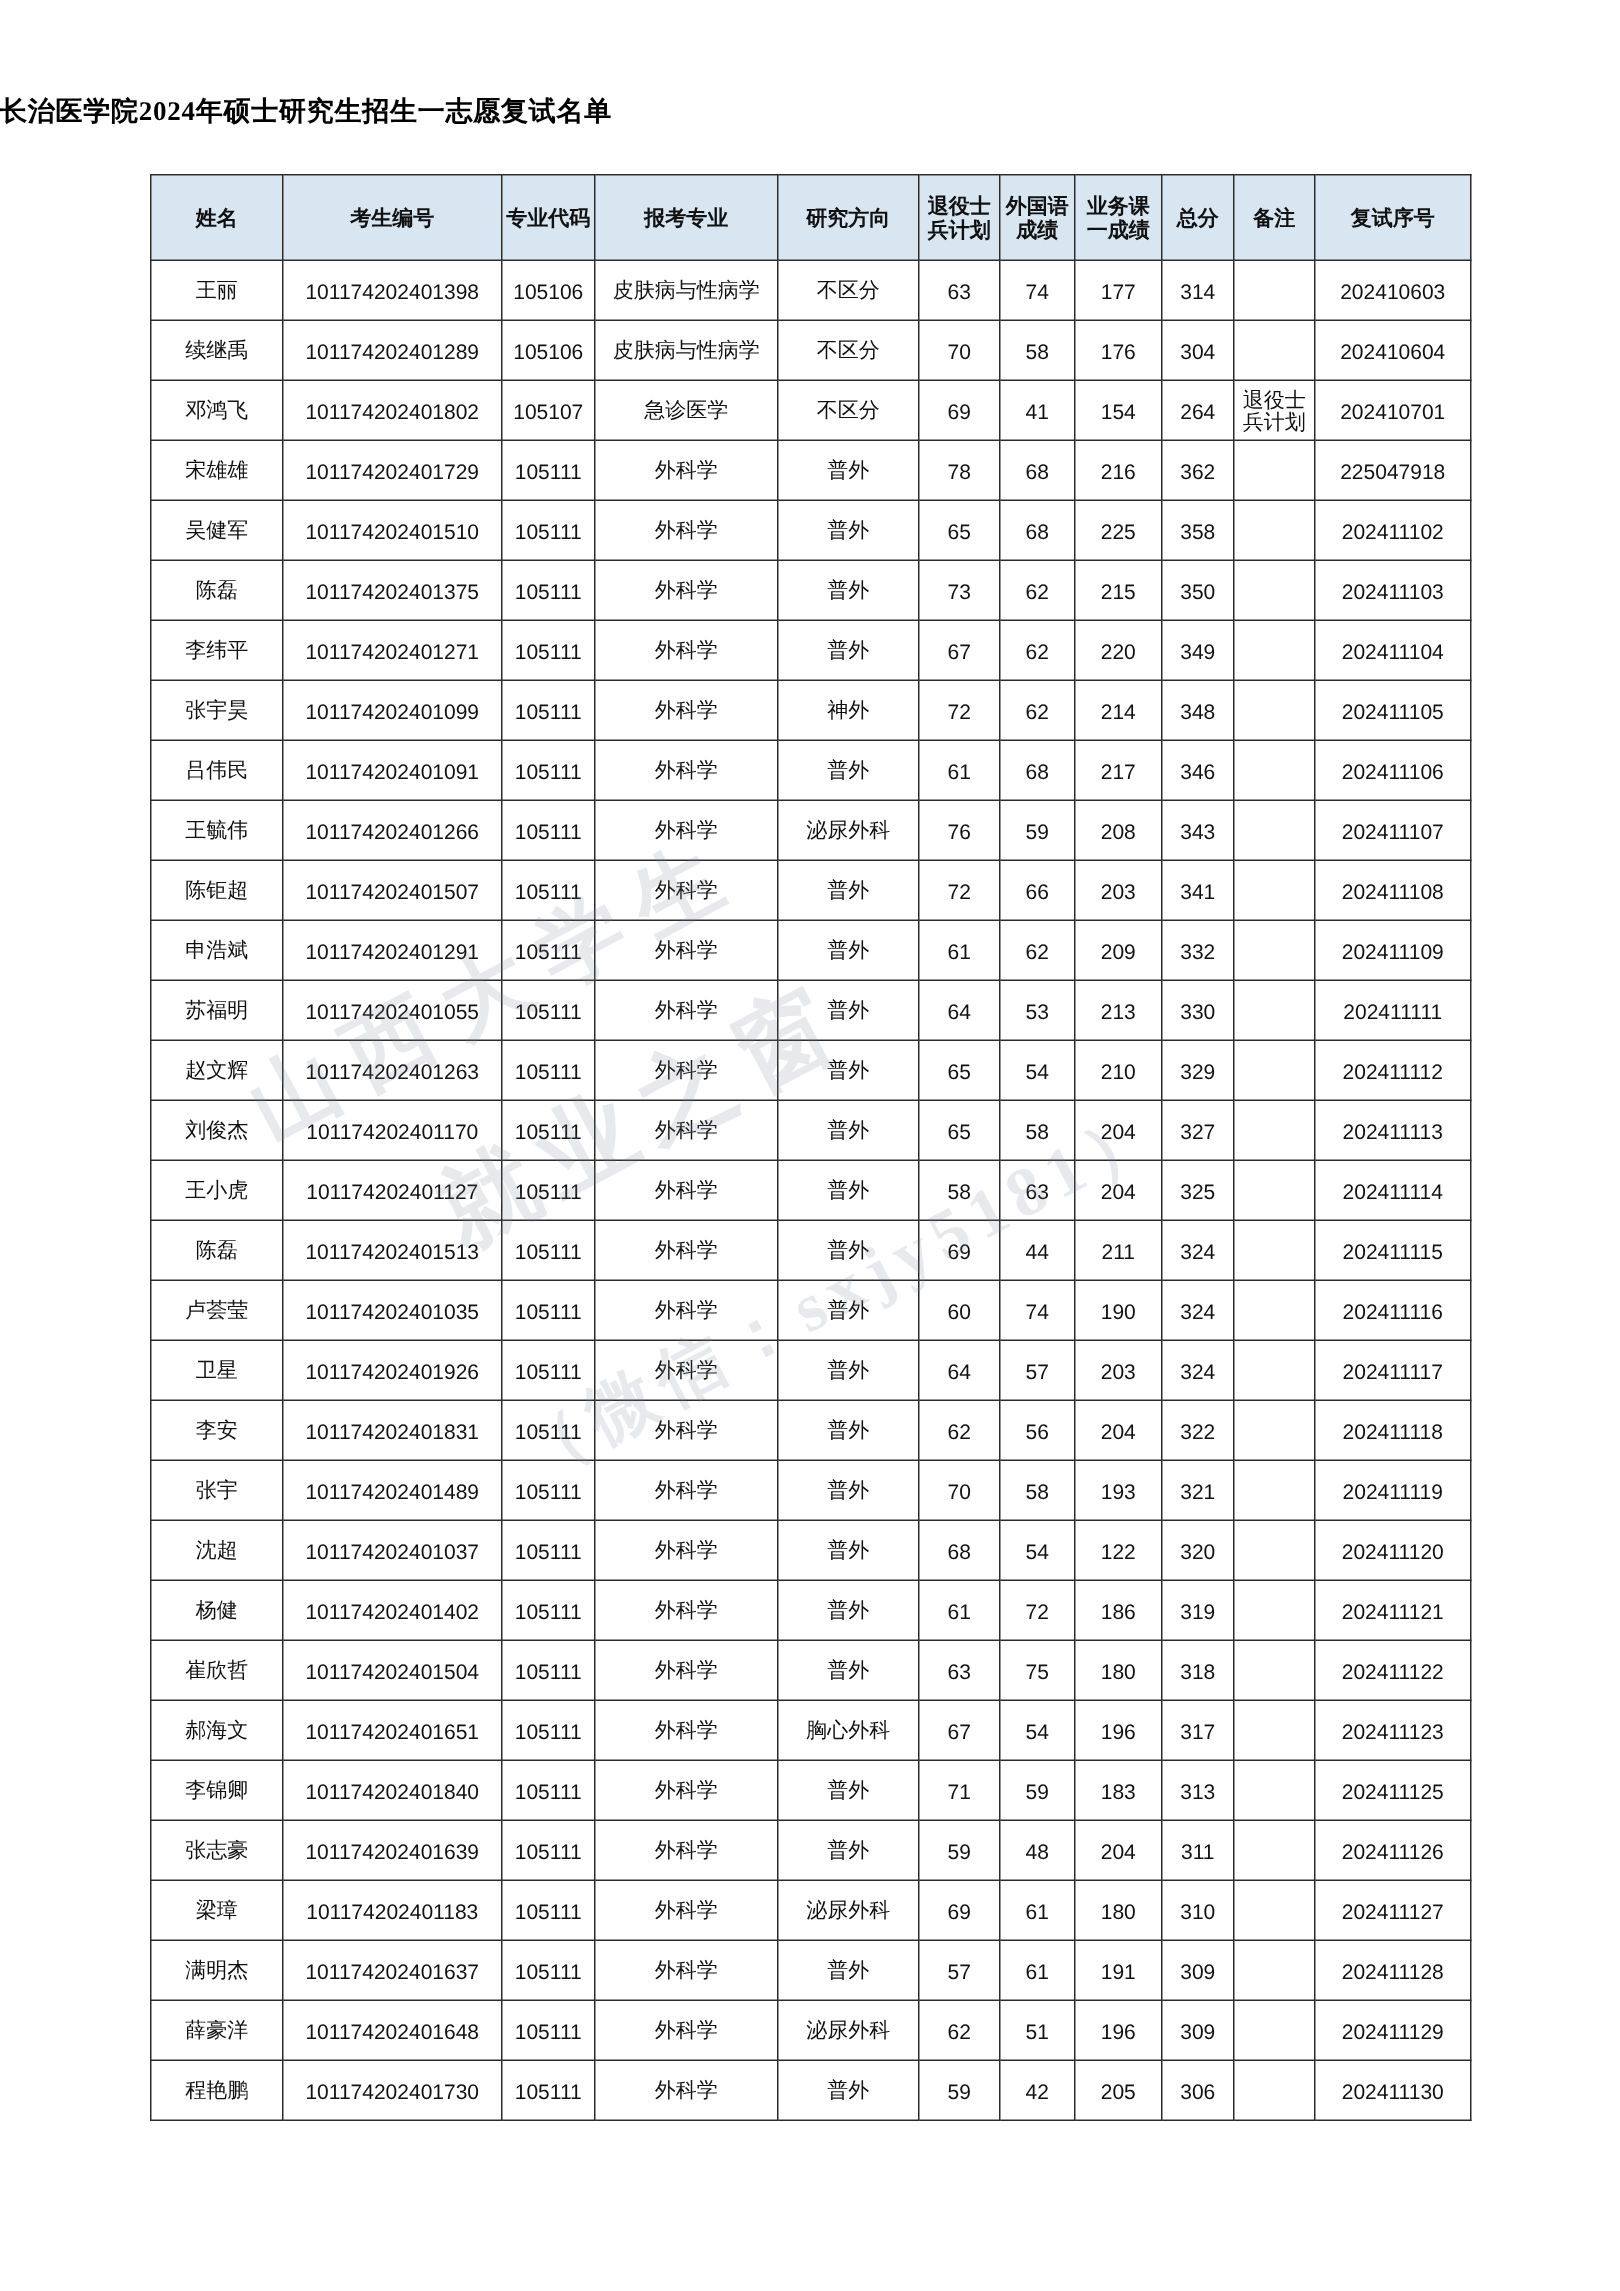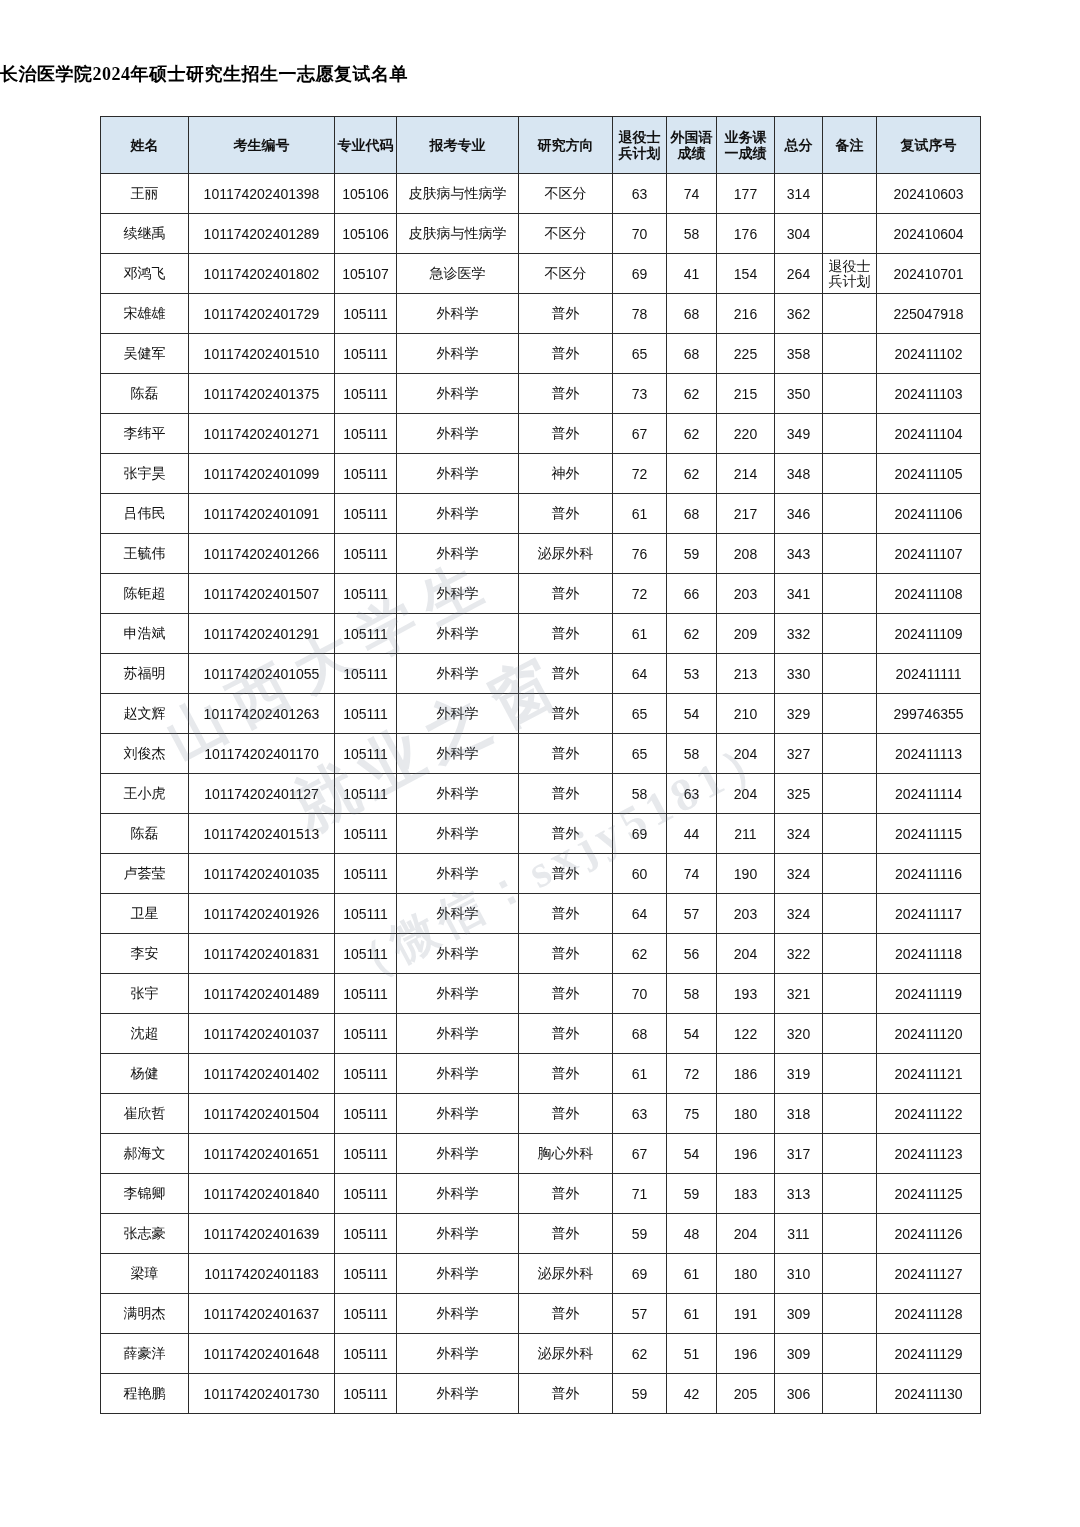--- a/index.html
+++ b/index.html
@@ -328,21 +328,21 @@
             <td class="name-cell">赵文辉</td>
             <td>101174202401263</td>
             <td>105111</td>
             <td>外科学</td>
             <td>普外</td>
             <td>65</td>
             <td>54</td>
             <td>210</td>
             <td>329</td>
             <td class="remark-cell"></td>
-            <td>299746355</td>
+            <td>202411112</td>
           </tr>
           <tr>
             <td class="name-cell">刘俊杰</td>
             <td>101174202401170</td>
             <td>105111</td>
             <td>外科学</td>
             <td>普外</td>
             <td>65</td>
             <td>58</td>
             <td>204</td>

